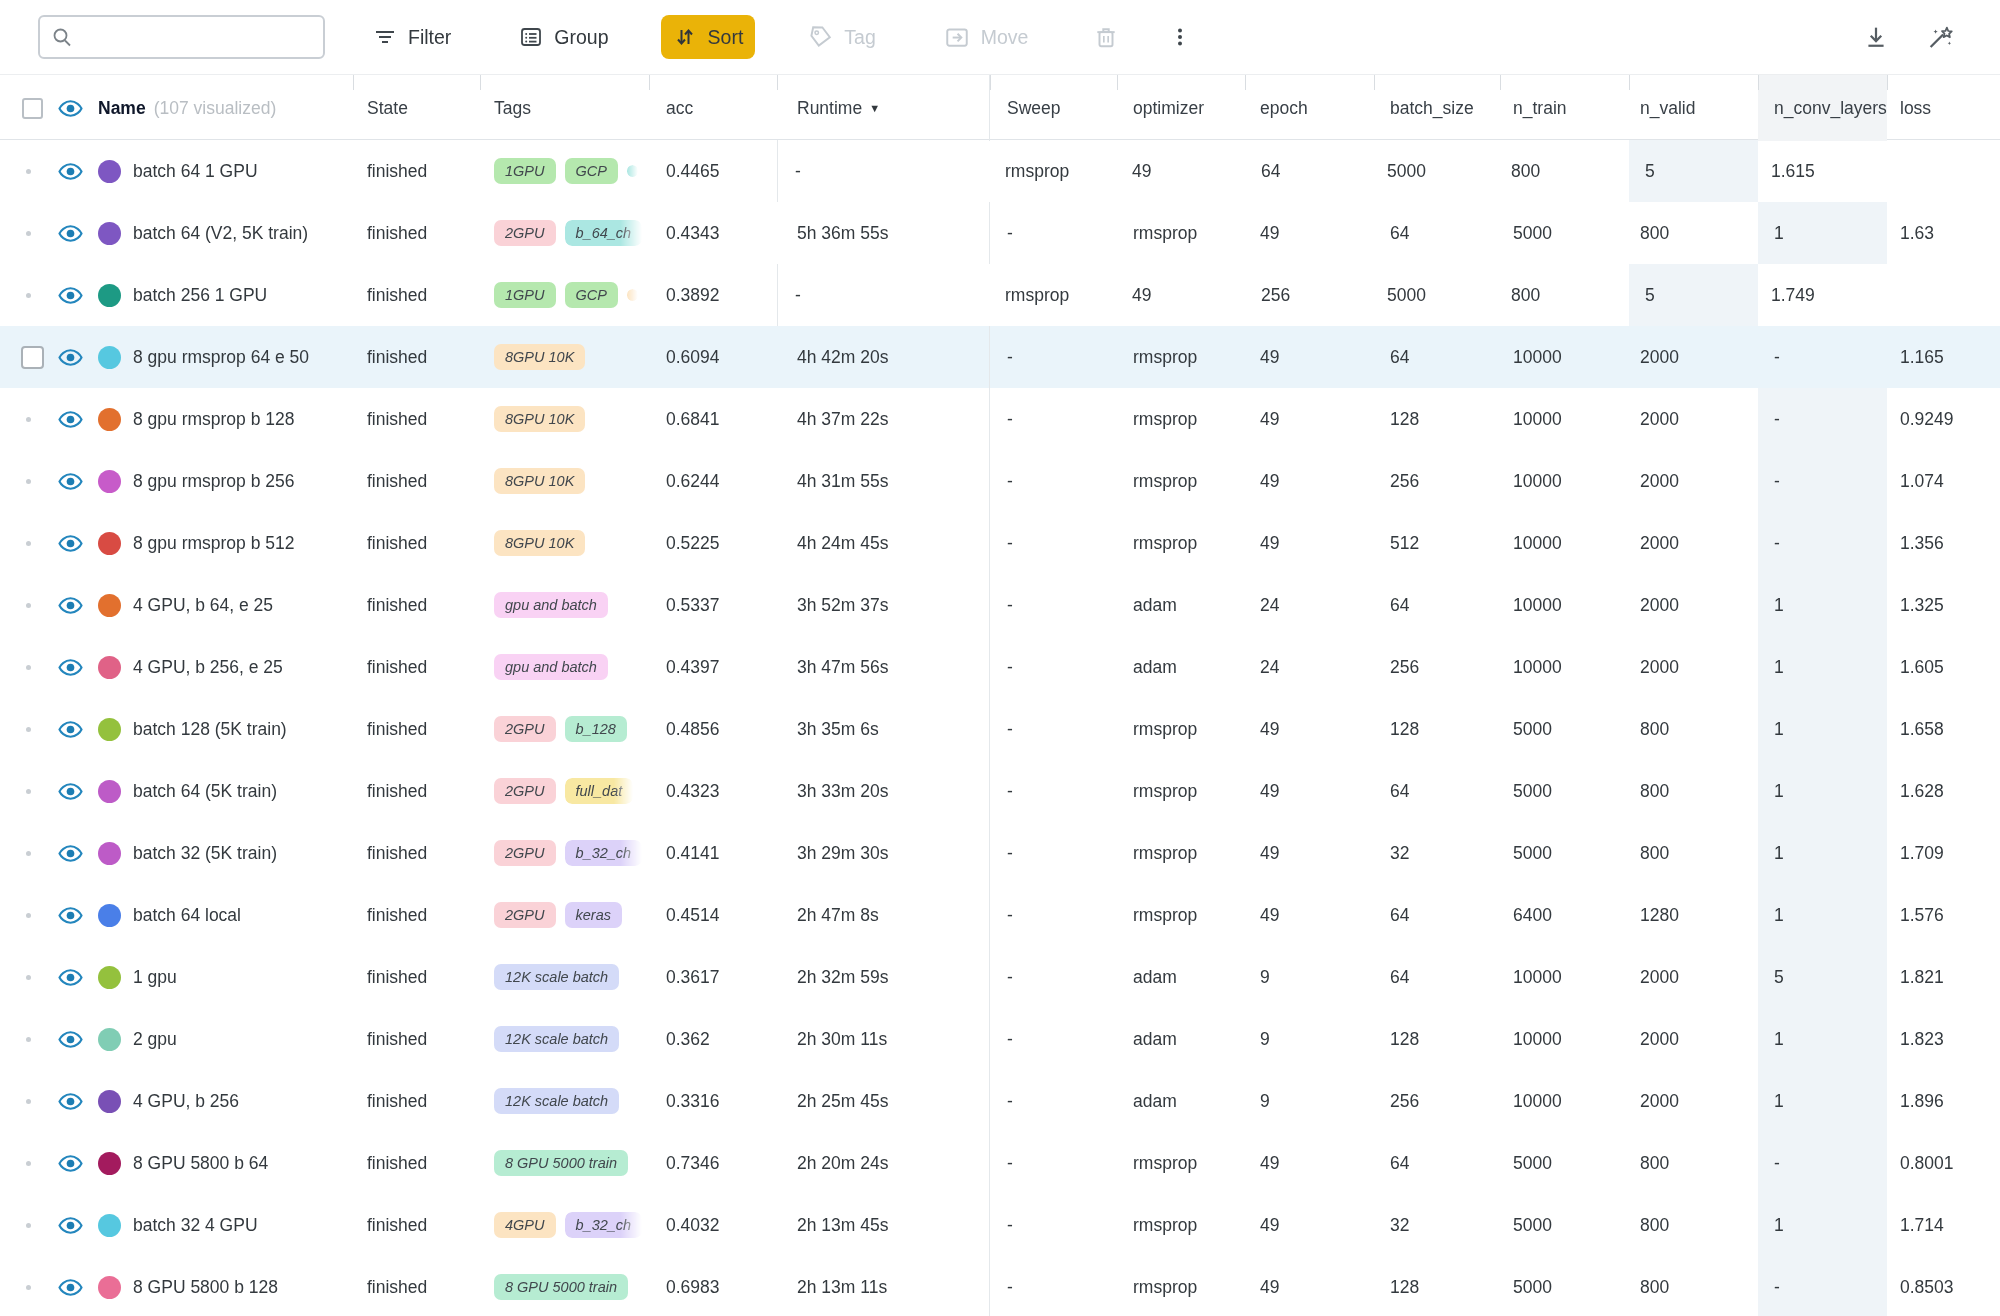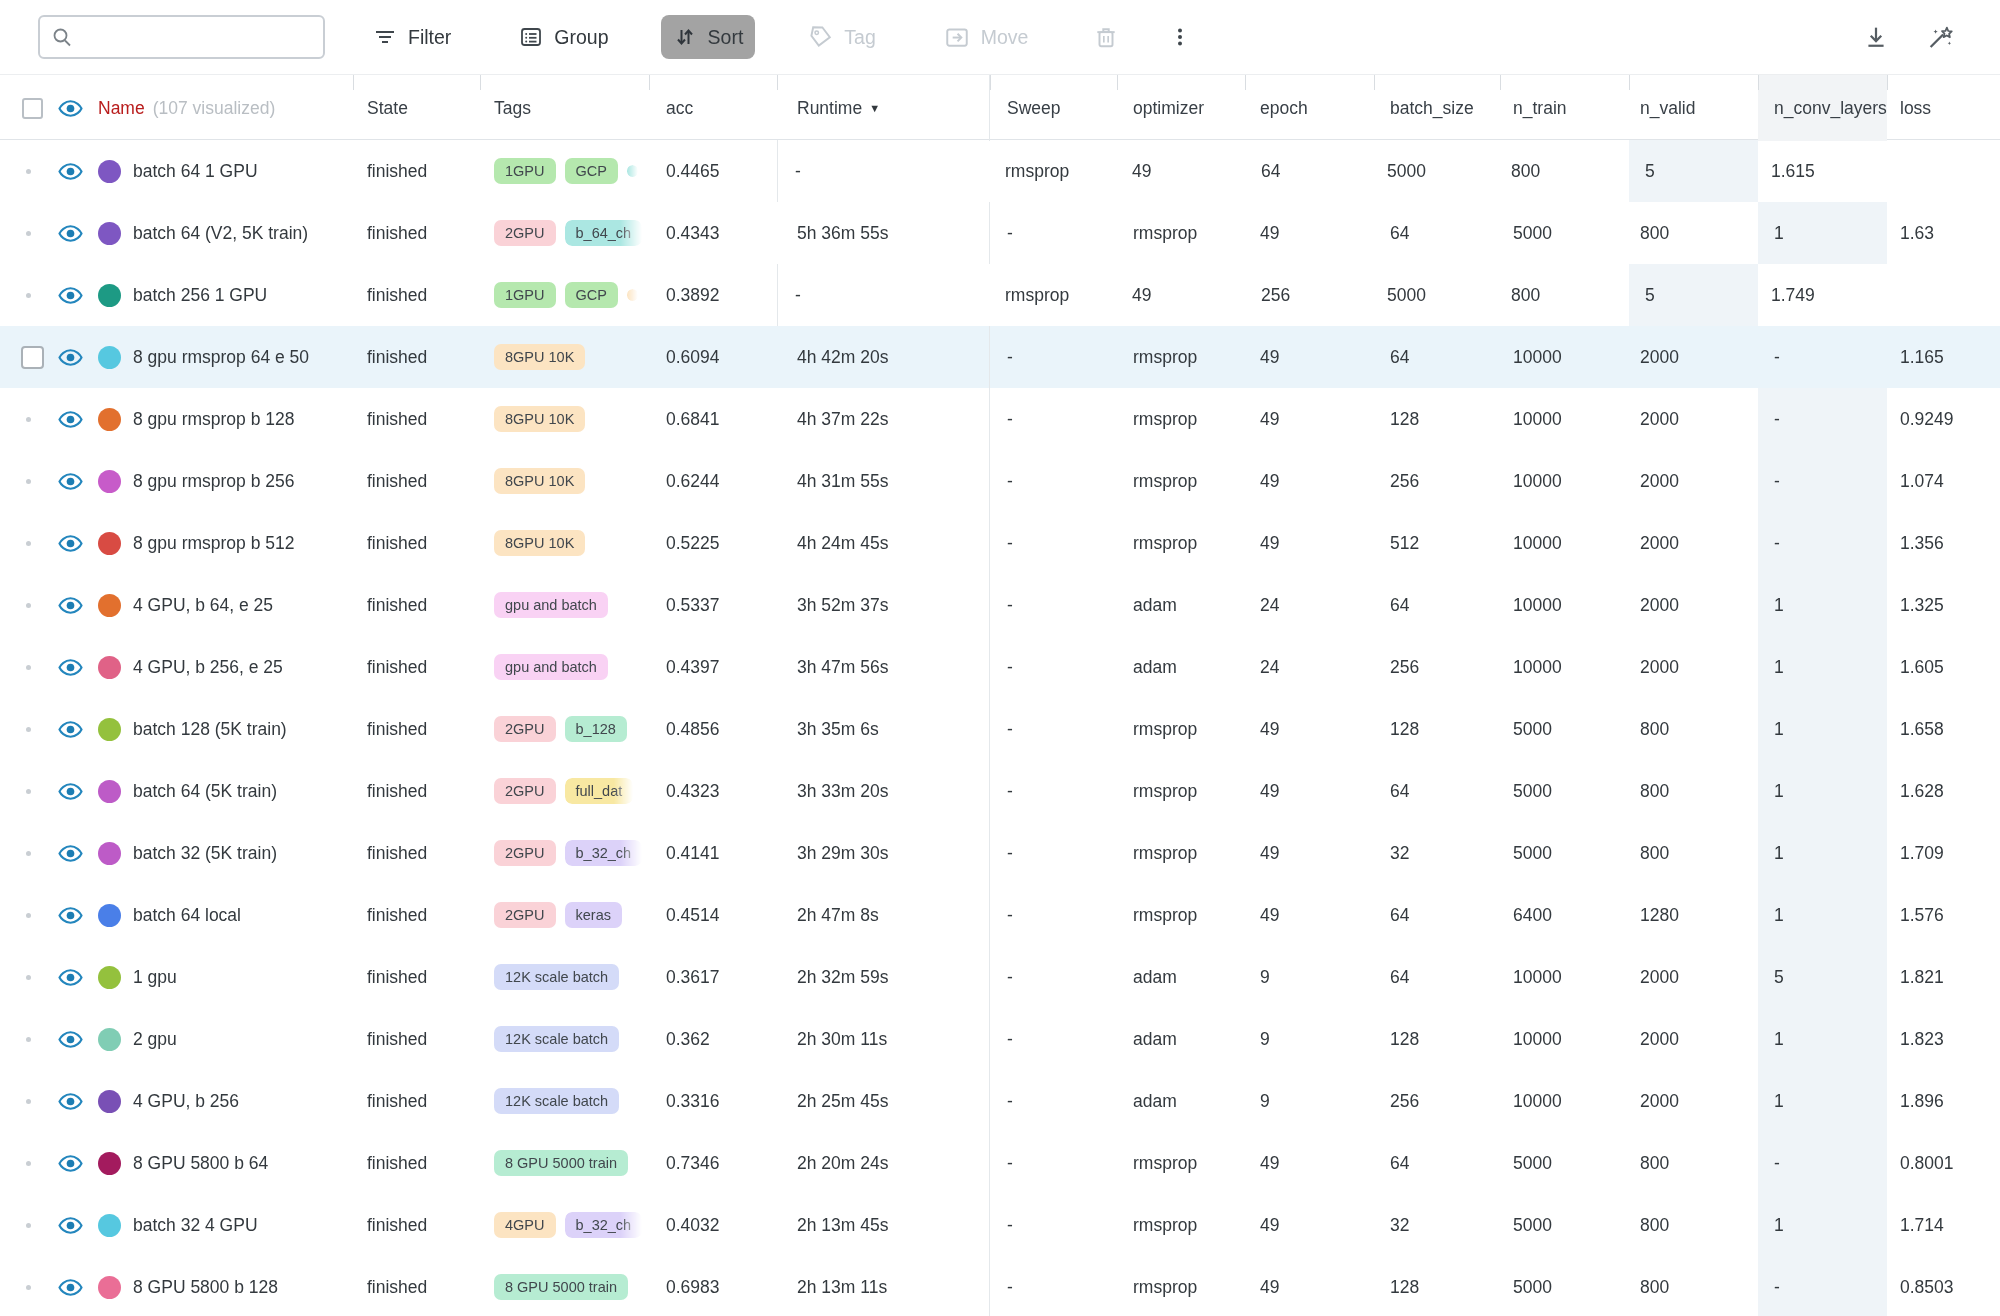--- a/index.html
+++ b/index.html
@@ -8,36 +8,36 @@
 
   
   .toolbar { display:flex; align-items:center; height:74px; padding:0 38px 0 38px; background:#fff; }
   .search-box { display:flex; align-items:center; width:287px; height:44px; border:2px solid #c9ced4;
     border-radius:6px; padding:0 10px 0 12px; background:#fff; }
   .search-box svg { flex:0 0 auto; }
   .search-box input { border:none; outline:none; flex:1; min-width:0; margin-left:8px; font-size:18px;
     font-family:inherit; color:#33393e; background:transparent; }
   .tbtn { display:flex; align-items:center; gap:11px; height:44px; padding:0 12px; border:none; background:transparent;
     font-family:inherit; font-size:19.5px; color:#33393e; border-radius:8px; cursor:pointer; }
-  .tbtn.active { background:#a3a3a3; }
+  .tbtn.active { background:#eab308; }
   .tbtn.disabled { color:#c5cbd1; cursor:default; }
   .icon-btn { display:flex; align-items:center; justify-content:center; width:44px; height:44px; border:none;
     background:transparent; cursor:pointer; border-radius:6px; }
   .ml36{margin-left:36px}.ml44{margin-left:44px}.ml40{margin-left:40px}.ml30{margin-left:30px}.ml20{margin-left:20px}
   .spacer { flex:1; }
 
   
   .grid { display:grid;
     grid-template-columns:57px 41px 255px 127px 169px 128px 212px 128px 128px 129px 126px 129px 129px 129px 113px; }
   .cell { display:flex; align-items:center; overflow:hidden; white-space:nowrap; }
 
   
   .thead { height:66px; border-top:1px solid #eceef0; border-bottom:1px solid #e0e4e8; font-size:17.5px; color:#383f46; }
   .thead .cell { position:relative; height:66px; }
-  .hname { font-weight:400; color:#b91c1c; }
+  .hname { font-weight:700; color:#0f172a; }
   .hcount { color:#b9bec3; font-weight:400; margin-left:8px; }
   .tick::before { content:""; position:absolute; left:0; top:0; width:1px; height:15px; background:#d9dde1; }
   .col-divider { border-left:1px solid #e4e8eb; }
   .conv-h { background:#f2f4f6; }
   .sort-caret { font-size:11px; margin-left:7px; color:#33393e; }
 
   
   .p-state{padding-left:14px}.p-tags{padding-left:14px}.p-acc{padding-left:17px}.p-run{padding-left:20px}
   .p-sweep{padding-left:17px}.p-opt{padding-left:16px}.p-epoch{padding-left:15px}.p-batch{padding-left:16px}
   .p-ntr{padding-left:13px}.p-nva{padding-left:11px}.p-conv{padding-left:16px}.p-loss{padding-left:13px}
@@ -51,21 +51,21 @@
   .drag-dot { width:5px; height:5px; border-radius:50%; background:#c9ced3; }
   .checkbox { width:23px; height:23px; border:2px solid #aab1b7; border-radius:4px; background:#fff; margin-left:-5px; }
   .hcheckbox { width:21px; height:21px; border:2px solid #b9bfc5; border-radius:3px; background:#fff; margin-left:22px; }
   .eye-cell { justify-content:flex-start; }
   .name-cell { gap:12px; padding-right:6px; }
   .run-dot { flex:0 0 auto; width:23px; height:23px; border-radius:50%; }
   .name-text { overflow:hidden; white-space:nowrap; flex:1; }
 
   
   .tags-cell { gap:9px; padding-right:0; }
-  .chip { flex:0 0 auto; border-radius:7px; padding:6px 11px; font-size:14.5px; color:#41474d; line-height:1; }
+  .chip { flex:0 0 auto; border-radius:7px; padding:6px 11px; font-size:14.5px; color:#41474d; line-height:1;font-style:italic; }
   .chip.truncated { max-width:96px; overflow:hidden;
     -webkit-mask-image:linear-gradient(90deg,#000 72%,transparent 100%);
     mask-image:linear-gradient(90deg,#000 72%,transparent 100%); }
   .chip.partial { width:11px; padding:6px 0; -webkit-mask-image:linear-gradient(90deg,#000,transparent);
     mask-image:linear-gradient(90deg,#000,transparent); }
 </style>
 </head>
 <body>
 
 <div class="toolbar">

